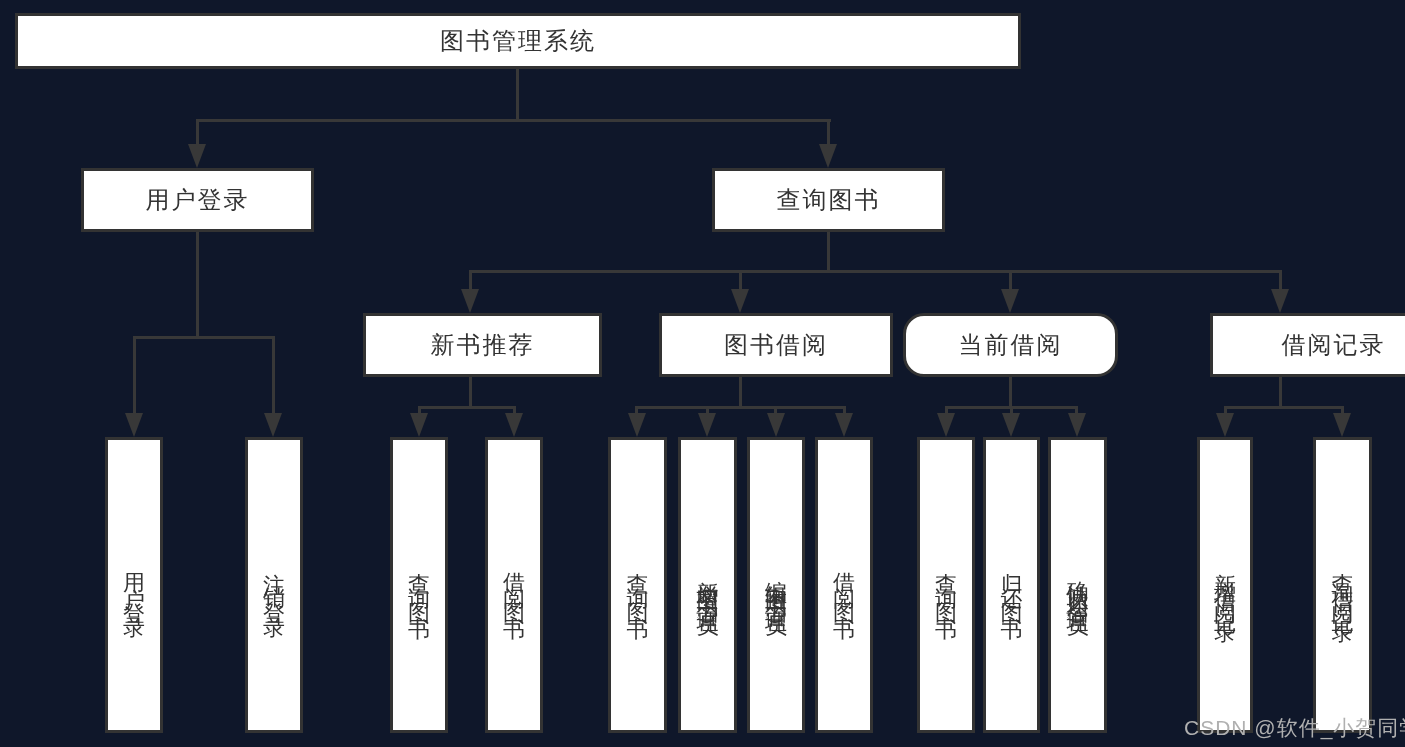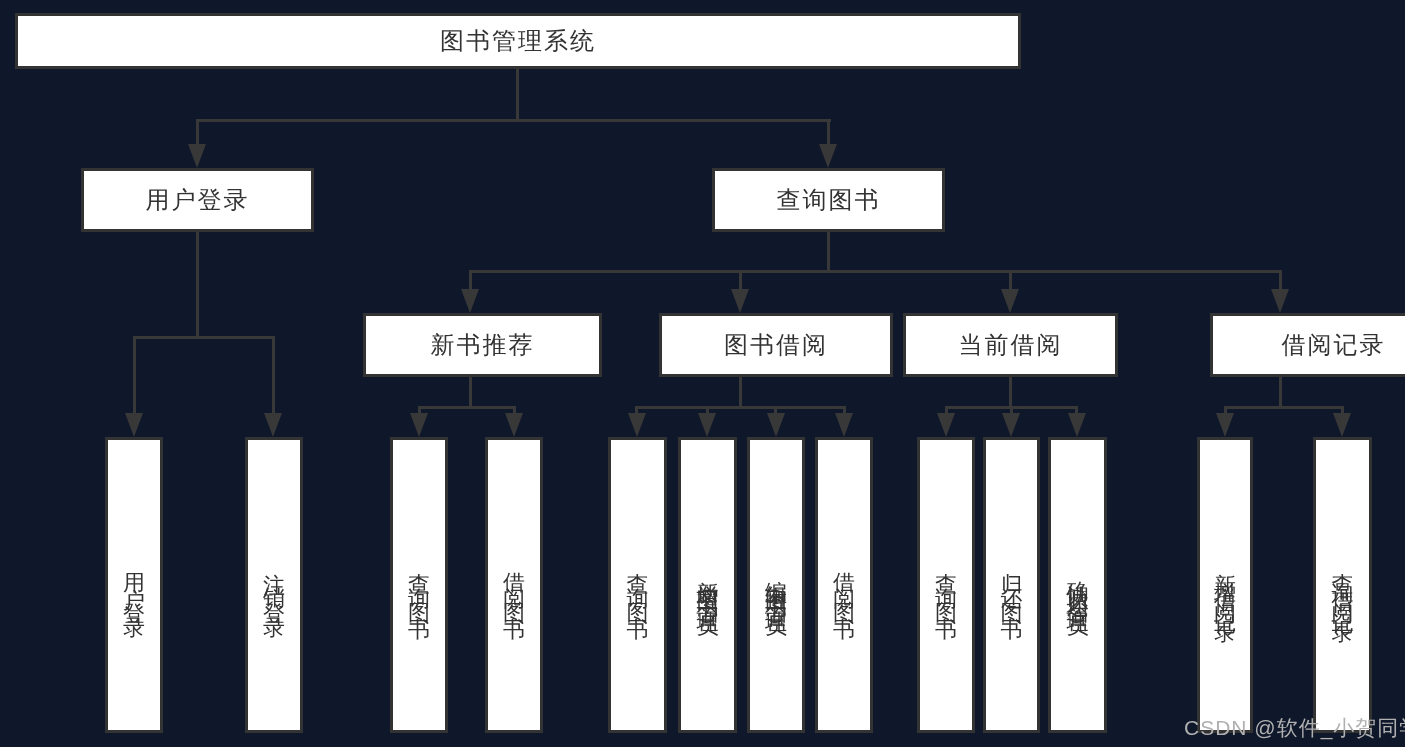--- a/index.html
+++ b/index.html
@@ -50,21 +50,21 @@
   <div class="box" style="left:712px;top:168px;width:233px;height:64px;">
     <span>查询图书</span>
   </div>
 
   <div class="box" style="left:363px;top:313px;width:239px;height:64px;">
     <span>新书推荐</span>
   </div>
   <div class="box" style="left:648px;top:313px;width:234px;height:64px;margin-left:11px;">
     <span>图书借阅</span>
   </div>
-  <div class="box" style="left:903px;top:313px;width:215px;height:64px;">
+  <div class="box" style="left:903px;top:313px;width:215px;height:64px;border-radius:21px;">
     <span>当前借阅</span>
   </div>
   <div class="box" style="left:1210px;top:313px;width:215px;height:64px;padding-left:32px;">
     <span>借阅记录</span>
   </div>
 
   <div class="leaf" style="left:105px;width:58px;">
     <span class="vtext sp-lg">用户登录</span>
   </div>
   <div class="leaf" style="left:245px;width:58px;">

